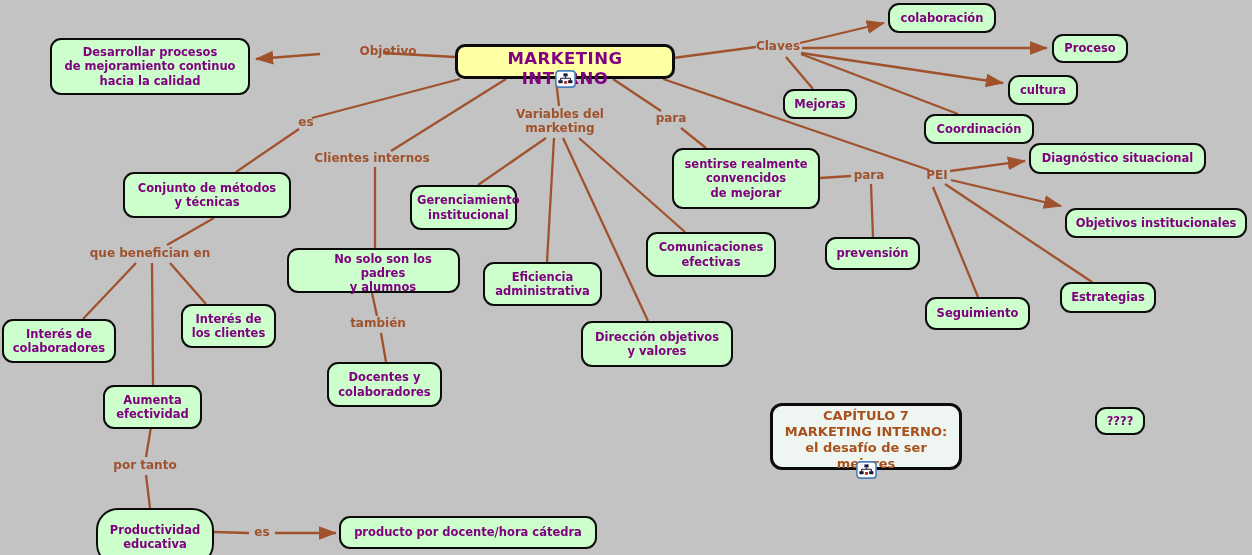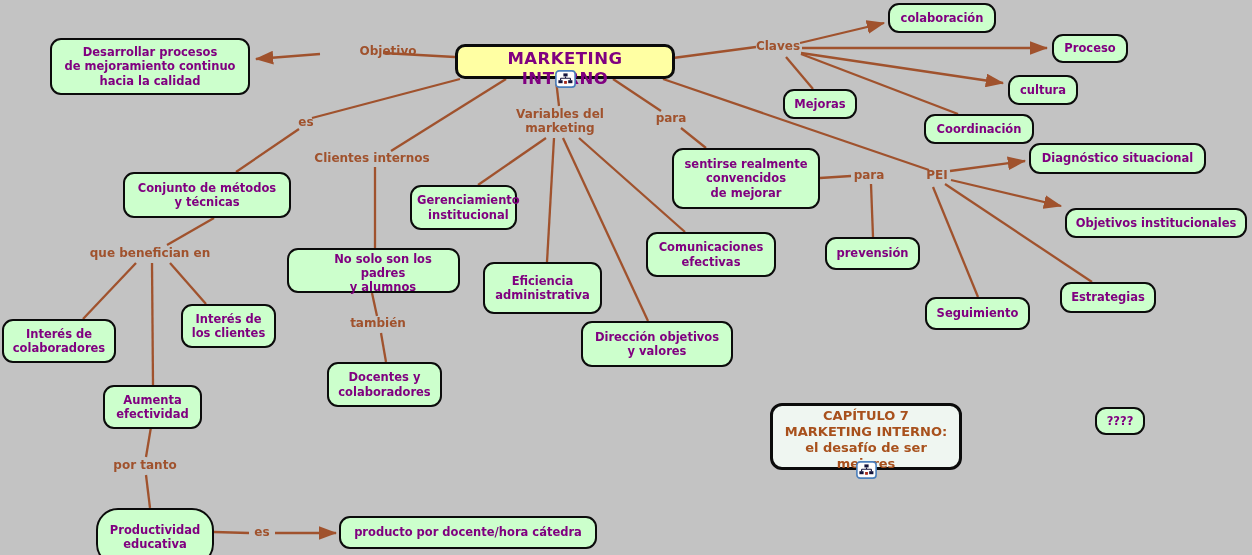--- a/index.html
+++ b/index.html
@@ -105,21 +105,21 @@
     <div class="concept" style="left: 410px; top: 185px; width: 107px; height: 45px;"><span>Gerenciamiento
 institucional</span></div>
     <div class="concept" style="left: 123px; top: 172px; width: 168px; height: 46px;"><span>Conjunto de métodos
 y técnicas</span></div>
     <div class="concept" style="left: 1065px; top: 208px; width: 182px; height: 30px;"><span>Objetivos institucionales</span></div>
     <div class="concept" style="left: 646px; top: 232px; width: 130px; height: 45px;"><span>Comunicaciones
 efectivas</span></div>
     <div class="concept" style="left: 825px; top: 237px; width: 95px; height: 33px;"><span>prevensión</span></div>
     <div class="concept" style="left: 287px; top: 248px; width: 173px; height: 45px; padding-left: 24px;"><span>No solo son los padres
 y alumnos</span></div>
-    <div class="concept" style="left: 483px; top: 262px; width: 119px; height: 52px;"><span>Eficiencia
+    <div class="concept" style="left: 483px; top: 262px; width: 119px; height: 44px;"><span>Eficiencia
 administrativa</span></div>
     <div class="concept" style="left: 2px; top: 319px; width: 114px; height: 44px;"><span>Interés de
 colaboradores</span></div>
     <div class="concept" style="left: 181px; top: 304px; width: 95px; height: 44px;"><span>Interés de
 los clientes</span></div>
     <div class="concept" style="left: 925px; top: 297px; width: 105px; height: 33px;"><span>Seguimiento</span></div>
     <div class="concept" style="left: 1060px; top: 282px; width: 96px; height: 31px;"><span>Estrategias</span></div>
     <div class="concept" style="left: 581px; top: 321px; width: 152px; height: 46px;"><span>Dirección objetivos
 y valores</span></div>
     <div class="concept" style="left: 327px; top: 362px; width: 115px; height: 45px;"><span>Docentes y

